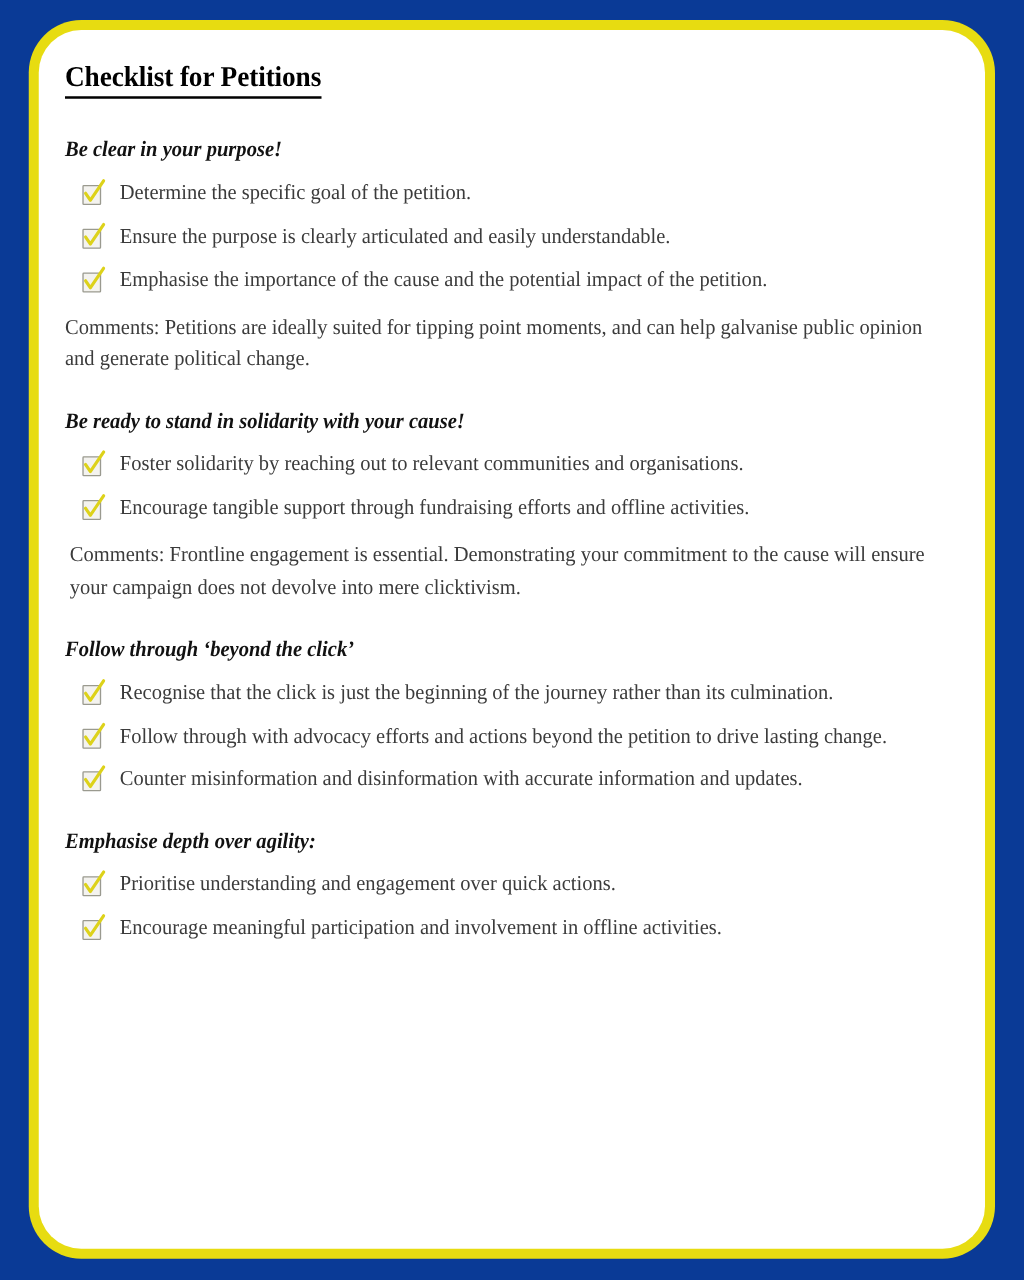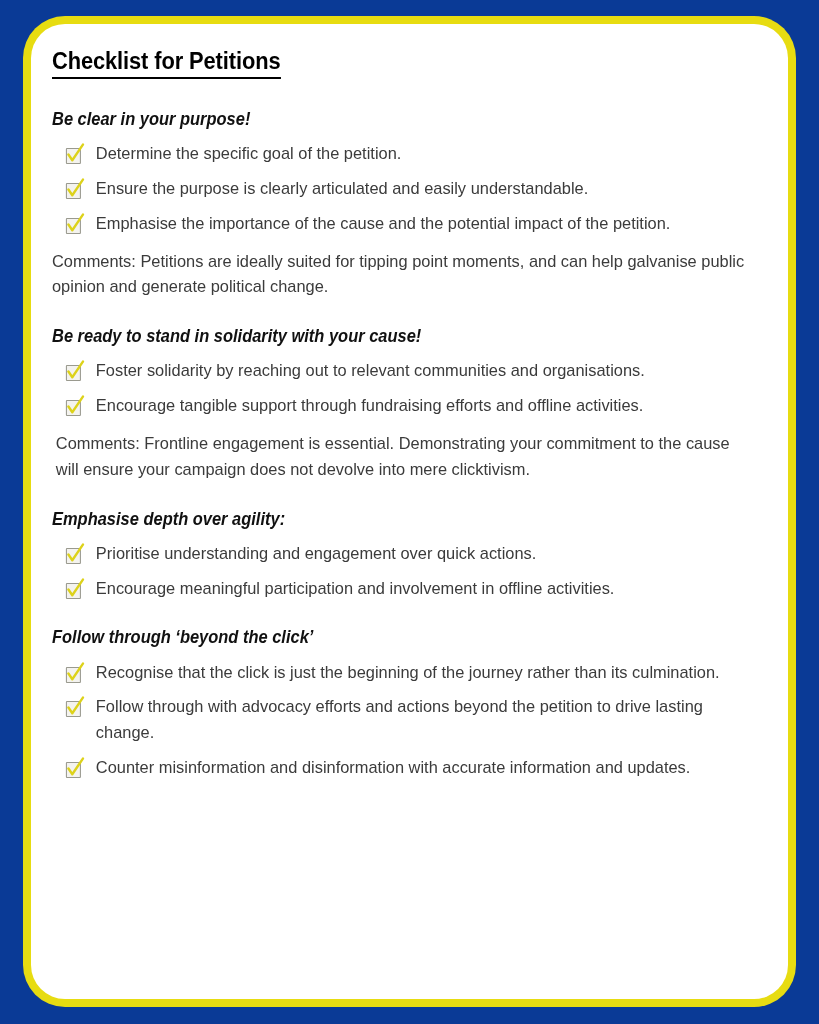--- a/index.html
+++ b/index.html
@@ -38,20 +38,21 @@
   #card {
     position: absolute;
     left: 31px;
     top: 24px;
     width: 757px;
     height: 975px;
     background: #ffffff;
     border-radius: 34px;
     box-sizing: border-box;
     overflow: hidden;
+    font-family: Liberation Serif, serif;
   }
 
   #card-inner {
     position: absolute;
     left: 21px;
     top: 26px;
     right: 10px;
   }
 
   
@@ -192,20 +193,56 @@
         <path d="M4.6 12.6 L8.6 18.2 L19.6 2.6" fill="none" stroke="#ddd21a" stroke-width="2.5" stroke-linecap="round" stroke-linejoin="round"></path>
       </svg>
     </span>
     <span class="check-item-text">Encourage tangible support through fundraising efforts and offline activities.</span>
   </li>
 </ul>
     <p class="comments indented">Comments: Frontline engagement is essential. Demonstrating your commitment to the cause will ensure your campaign does not devolve into mere clicktivism.</p>
   </div>
 
   <div class="section">
+    <div class="section-heading">Follow through ‘beyond the click’</div>
+    <ul class="check-list">
+  <li class="check-item">
+    <span class="check-icon">
+      <svg viewBox="0 0 24 24" width="24" height="24" aria-hidden="true">
+        <rect x="2.5" y="6.5" width="14.5" height="15" rx="0.6" fill="#f4f3ef" stroke="#9a9a8f" stroke-width="1.1"></rect>
+        <path d="M4.6 12.6 L8.6 18.2 L19.6 2.6" fill="none" stroke="#ddd21a" stroke-width="2.5" stroke-linecap="round" stroke-linejoin="round"></path>
+      </svg>
+    </span>
+    <span class="check-item-text">Recognise that the click is just the beginning of the journey rather than its culmination.</span>
+  </li>
+
+  <li class="check-item">
+    <span class="check-icon">
+      <svg viewBox="0 0 24 24" width="24" height="24" aria-hidden="true">
+        <rect x="2.5" y="6.5" width="14.5" height="15" rx="0.6" fill="#f4f3ef" stroke="#9a9a8f" stroke-width="1.1"></rect>
+        <path d="M4.6 12.6 L8.6 18.2 L19.6 2.6" fill="none" stroke="#ddd21a" stroke-width="2.5" stroke-linecap="round" stroke-linejoin="round"></path>
+      </svg>
+    </span>
+    <span class="check-item-text">Follow through with advocacy efforts and actions beyond the petition to drive lasting change.</span>
+  </li>
+
+  <li class="check-item">
+    <span class="check-icon">
+      <svg viewBox="0 0 24 24" width="24" height="24" aria-hidden="true">
+        <rect x="2.5" y="6.5" width="14.5" height="15" rx="0.6" fill="#f4f3ef" stroke="#9a9a8f" stroke-width="1.1"></rect>
+        <path d="M4.6 12.6 L8.6 18.2 L19.6 2.6" fill="none" stroke="#ddd21a" stroke-width="2.5" stroke-linecap="round" stroke-linejoin="round"></path>
+      </svg>
+    </span>
+    <span class="check-item-text">Counter misinformation and disinformation with accurate information and updates.</span>
+  </li>
+</ul>
+
+  </div>
+
+  <div class="section">
     <div class="section-heading">Emphasise depth over agility:</div>
     <ul class="check-list">
   <li class="check-item">
     <span class="check-icon">
       <svg viewBox="0 0 24 24" width="24" height="24" aria-hidden="true">
         <rect x="2.5" y="6.5" width="14.5" height="15" rx="0.6" fill="#f4f3ef" stroke="#9a9a8f" stroke-width="1.1"></rect>
         <path d="M4.6 12.6 L8.6 18.2 L19.6 2.6" fill="none" stroke="#ddd21a" stroke-width="2.5" stroke-linecap="round" stroke-linejoin="round"></path>
       </svg>
     </span>
     <span class="check-item-text">Prioritise understanding and engagement over quick actions.</span>
@@ -216,53 +253,17 @@
       <svg viewBox="0 0 24 24" width="24" height="24" aria-hidden="true">
         <rect x="2.5" y="6.5" width="14.5" height="15" rx="0.6" fill="#f4f3ef" stroke="#9a9a8f" stroke-width="1.1"></rect>
         <path d="M4.6 12.6 L8.6 18.2 L19.6 2.6" fill="none" stroke="#ddd21a" stroke-width="2.5" stroke-linecap="round" stroke-linejoin="round"></path>
       </svg>
     </span>
     <span class="check-item-text">Encourage meaningful participation and involvement in offline activities.</span>
   </li>
 </ul>
 
   </div>
-
-  <div class="section">
-    <div class="section-heading">Follow through ‘beyond the click’</div>
-    <ul class="check-list">
-  <li class="check-item">
-    <span class="check-icon">
-      <svg viewBox="0 0 24 24" width="24" height="24" aria-hidden="true">
-        <rect x="2.5" y="6.5" width="14.5" height="15" rx="0.6" fill="#f4f3ef" stroke="#9a9a8f" stroke-width="1.1"></rect>
-        <path d="M4.6 12.6 L8.6 18.2 L19.6 2.6" fill="none" stroke="#ddd21a" stroke-width="2.5" stroke-linecap="round" stroke-linejoin="round"></path>
-      </svg>
-    </span>
-    <span class="check-item-text">Recognise that the click is just the beginning of the journey rather than its culmination.</span>
-  </li>
-
-  <li class="check-item">
-    <span class="check-icon">
-      <svg viewBox="0 0 24 24" width="24" height="24" aria-hidden="true">
-        <rect x="2.5" y="6.5" width="14.5" height="15" rx="0.6" fill="#f4f3ef" stroke="#9a9a8f" stroke-width="1.1"></rect>
-        <path d="M4.6 12.6 L8.6 18.2 L19.6 2.6" fill="none" stroke="#ddd21a" stroke-width="2.5" stroke-linecap="round" stroke-linejoin="round"></path>
-      </svg>
-    </span>
-    <span class="check-item-text">Follow through with advocacy efforts and actions beyond the petition to drive lasting change.</span>
-  </li>
-
-  <li class="check-item">
-    <span class="check-icon">
-      <svg viewBox="0 0 24 24" width="24" height="24" aria-hidden="true">
-        <rect x="2.5" y="6.5" width="14.5" height="15" rx="0.6" fill="#f4f3ef" stroke="#9a9a8f" stroke-width="1.1"></rect>
-        <path d="M4.6 12.6 L8.6 18.2 L19.6 2.6" fill="none" stroke="#ddd21a" stroke-width="2.5" stroke-linecap="round" stroke-linejoin="round"></path>
-      </svg>
-    </span>
-    <span class="check-item-text">Counter misinformation and disinformation with accurate information and updates.</span>
-  </li>
-</ul>
-
-  </div>
 </div>
 
     </div>
   </div>
 </div>
 
 </body></html>

